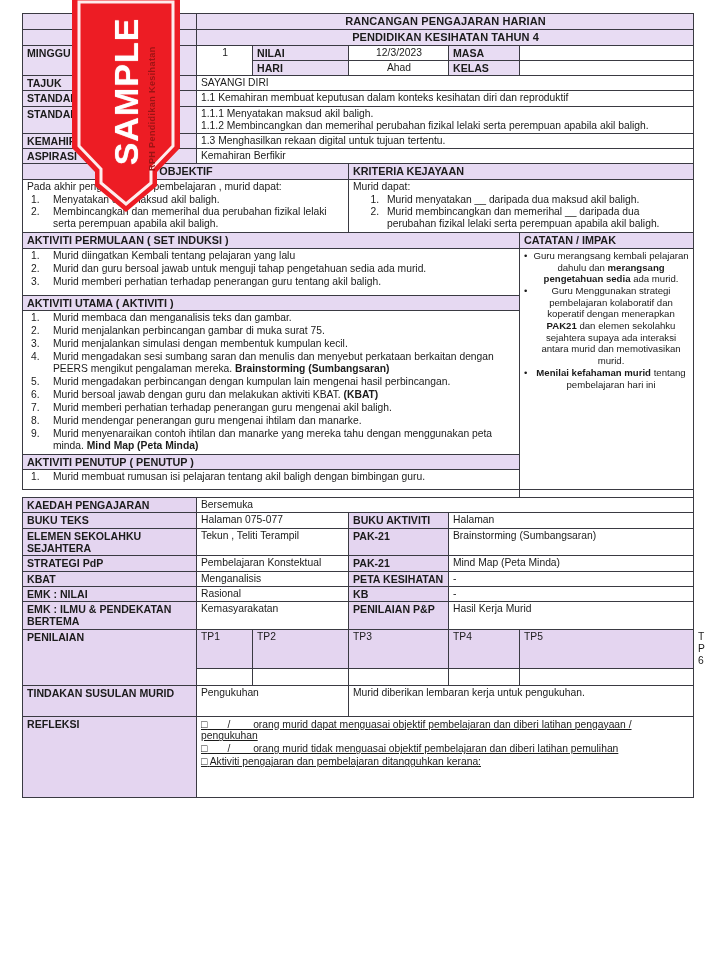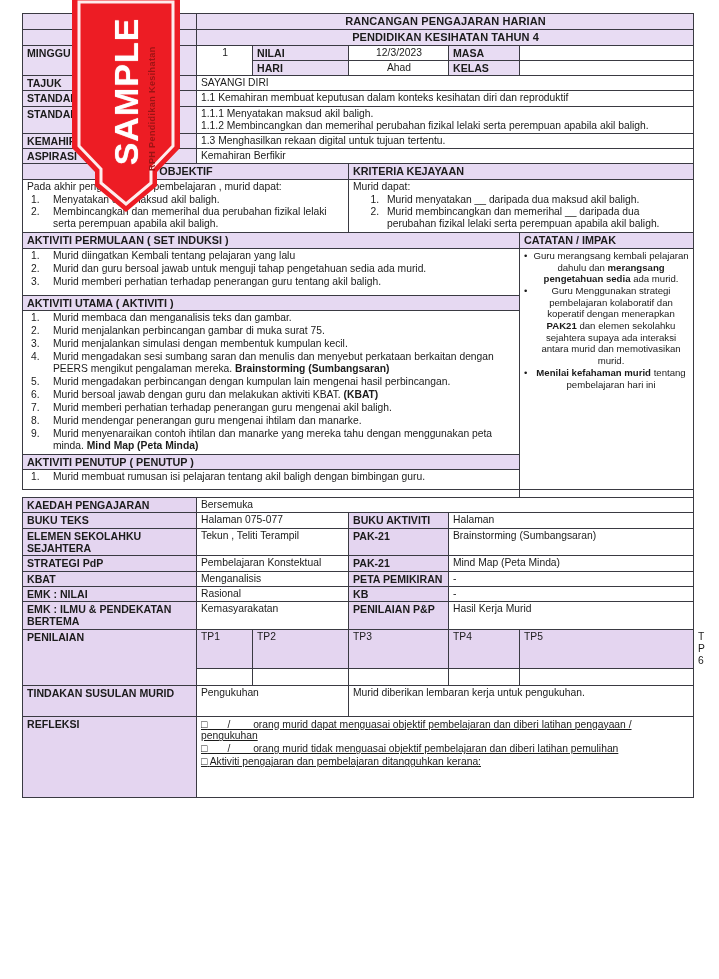--- a/index.html
+++ b/index.html
@@ -369,21 +369,21 @@
     <tr>
       <td class="lav2 lbl">STRATEGI PdP</td>
       <td colspan="2">Pembelajaran Konstektual</td>
       <td class="lav2 lbl">PAK-21</td>
       <td colspan="2">Mind Map (Peta Minda)</td>
     </tr>
 
     <tr>
       <td class="lav2 lbl">KBAT</td>
       <td colspan="2">Menganalisis</td>
-      <td class="lav2 lbl">PETA PEMIKIRAN</td>
+      <td class="lav2 lbl">PETA KESIHATAN</td>
       <td colspan="2">-</td>
     </tr>
 
     <tr>
       <td class="lav2 lbl">EMK : NILAI</td>
       <td colspan="2">Rasional</td>
       <td class="lav2 lbl">KB</td>
       <td colspan="2">-</td>
     </tr>
 

